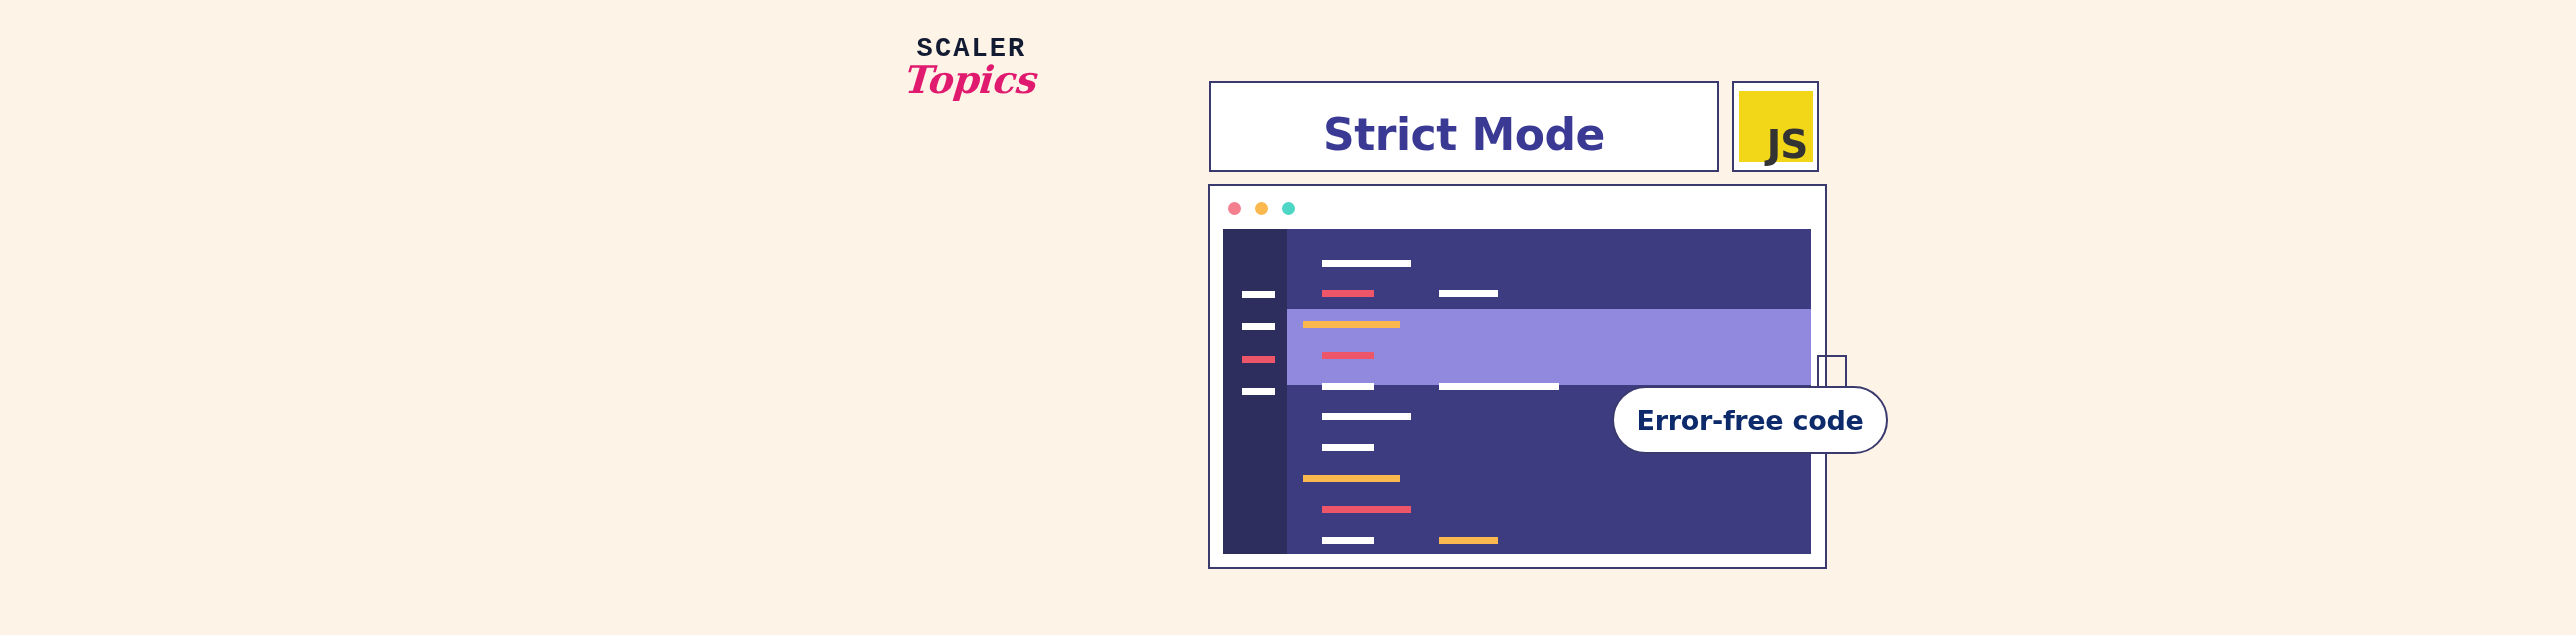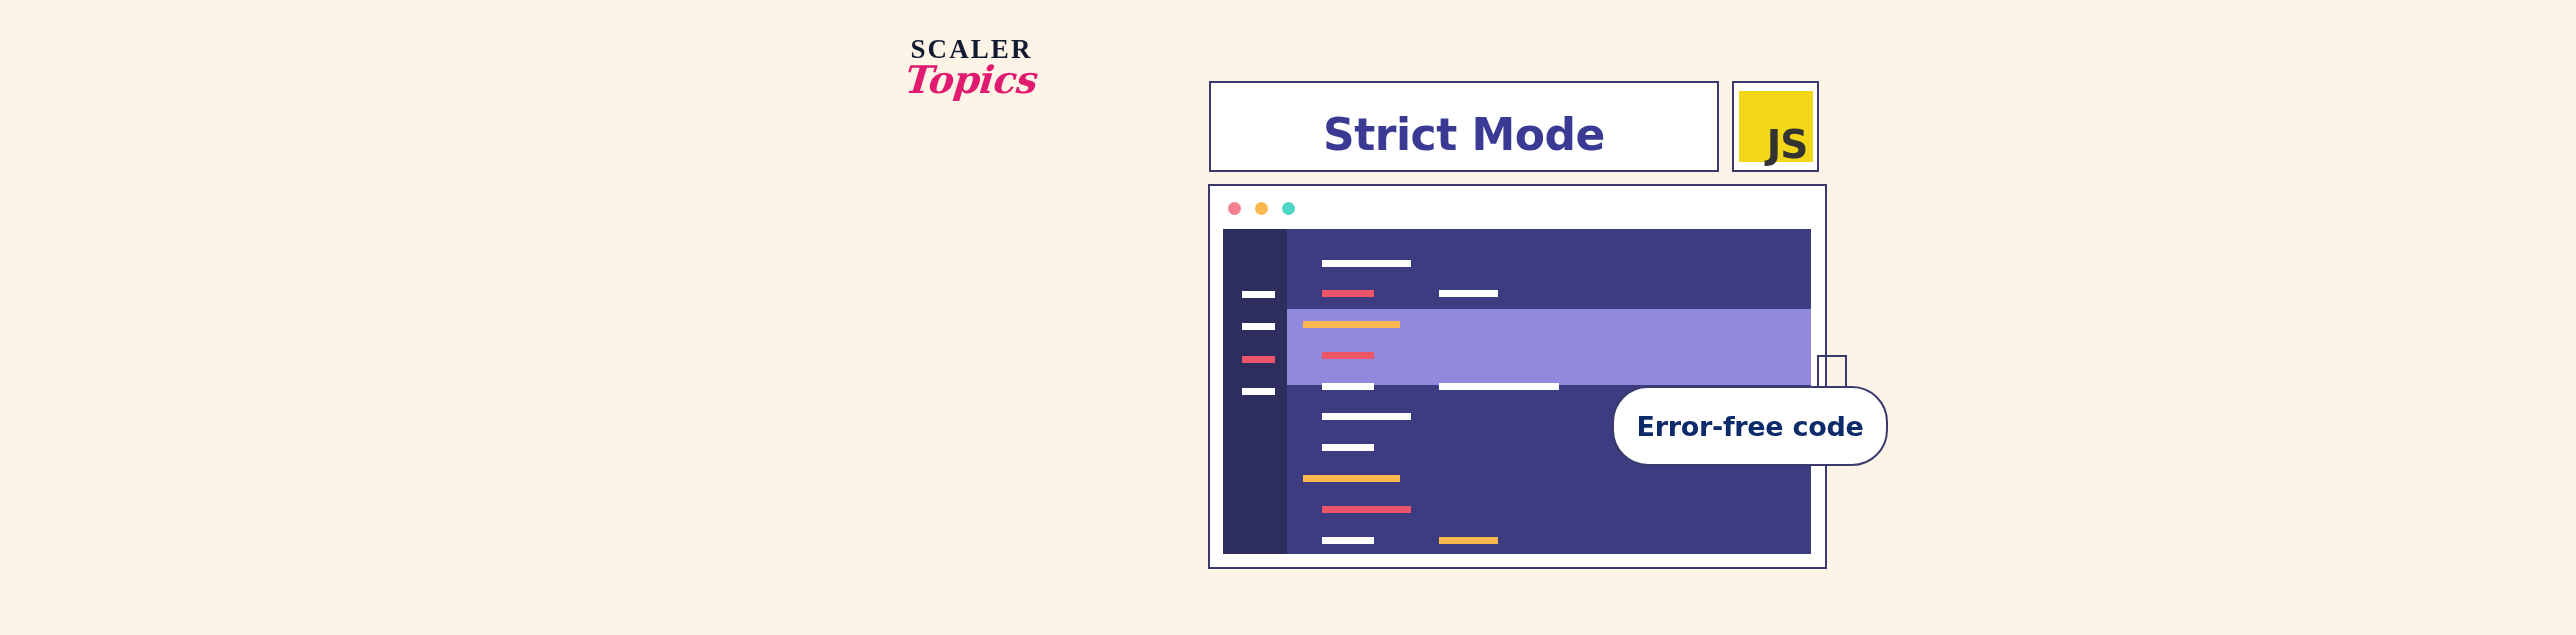--- a/index.html
+++ b/index.html
@@ -21,21 +21,21 @@
 
   
   #logo {
     position: absolute;
     left: 894px;
     top: 36px;
     width: 155px;
     height: 82px;
   }
   #logo-scaler {
-    font-family: Liberation Serif, serif;
+    font-family: Liberation Mono, monospace;
     font-weight: 700;
     font-size: 27px;
     letter-spacing: 2.1px;
     color: #131B33;
     line-height: 1;
     text-align: center;
     white-space: nowrap;
   }
   #logo-topics {
     font-family: "DejaVu Serif", serif;
@@ -185,21 +185,21 @@
     box-sizing: border-box;
     background: transparent;
   }
 
   
   #pill {
     position: absolute;
     left: 1612px;
     top: 386px;
     width: 276px;
-    height: 80px;
+    height: 68px;
     background: #FFFFFF;
     border: 2.6px solid #3A3A6E;
     border-radius: 36px;
     box-sizing: border-box;
     display: flex;
     align-items: center;
     justify-content: center;
   }
   #pill-text {
     font-family: "DejaVu Sans", sans-serif;

